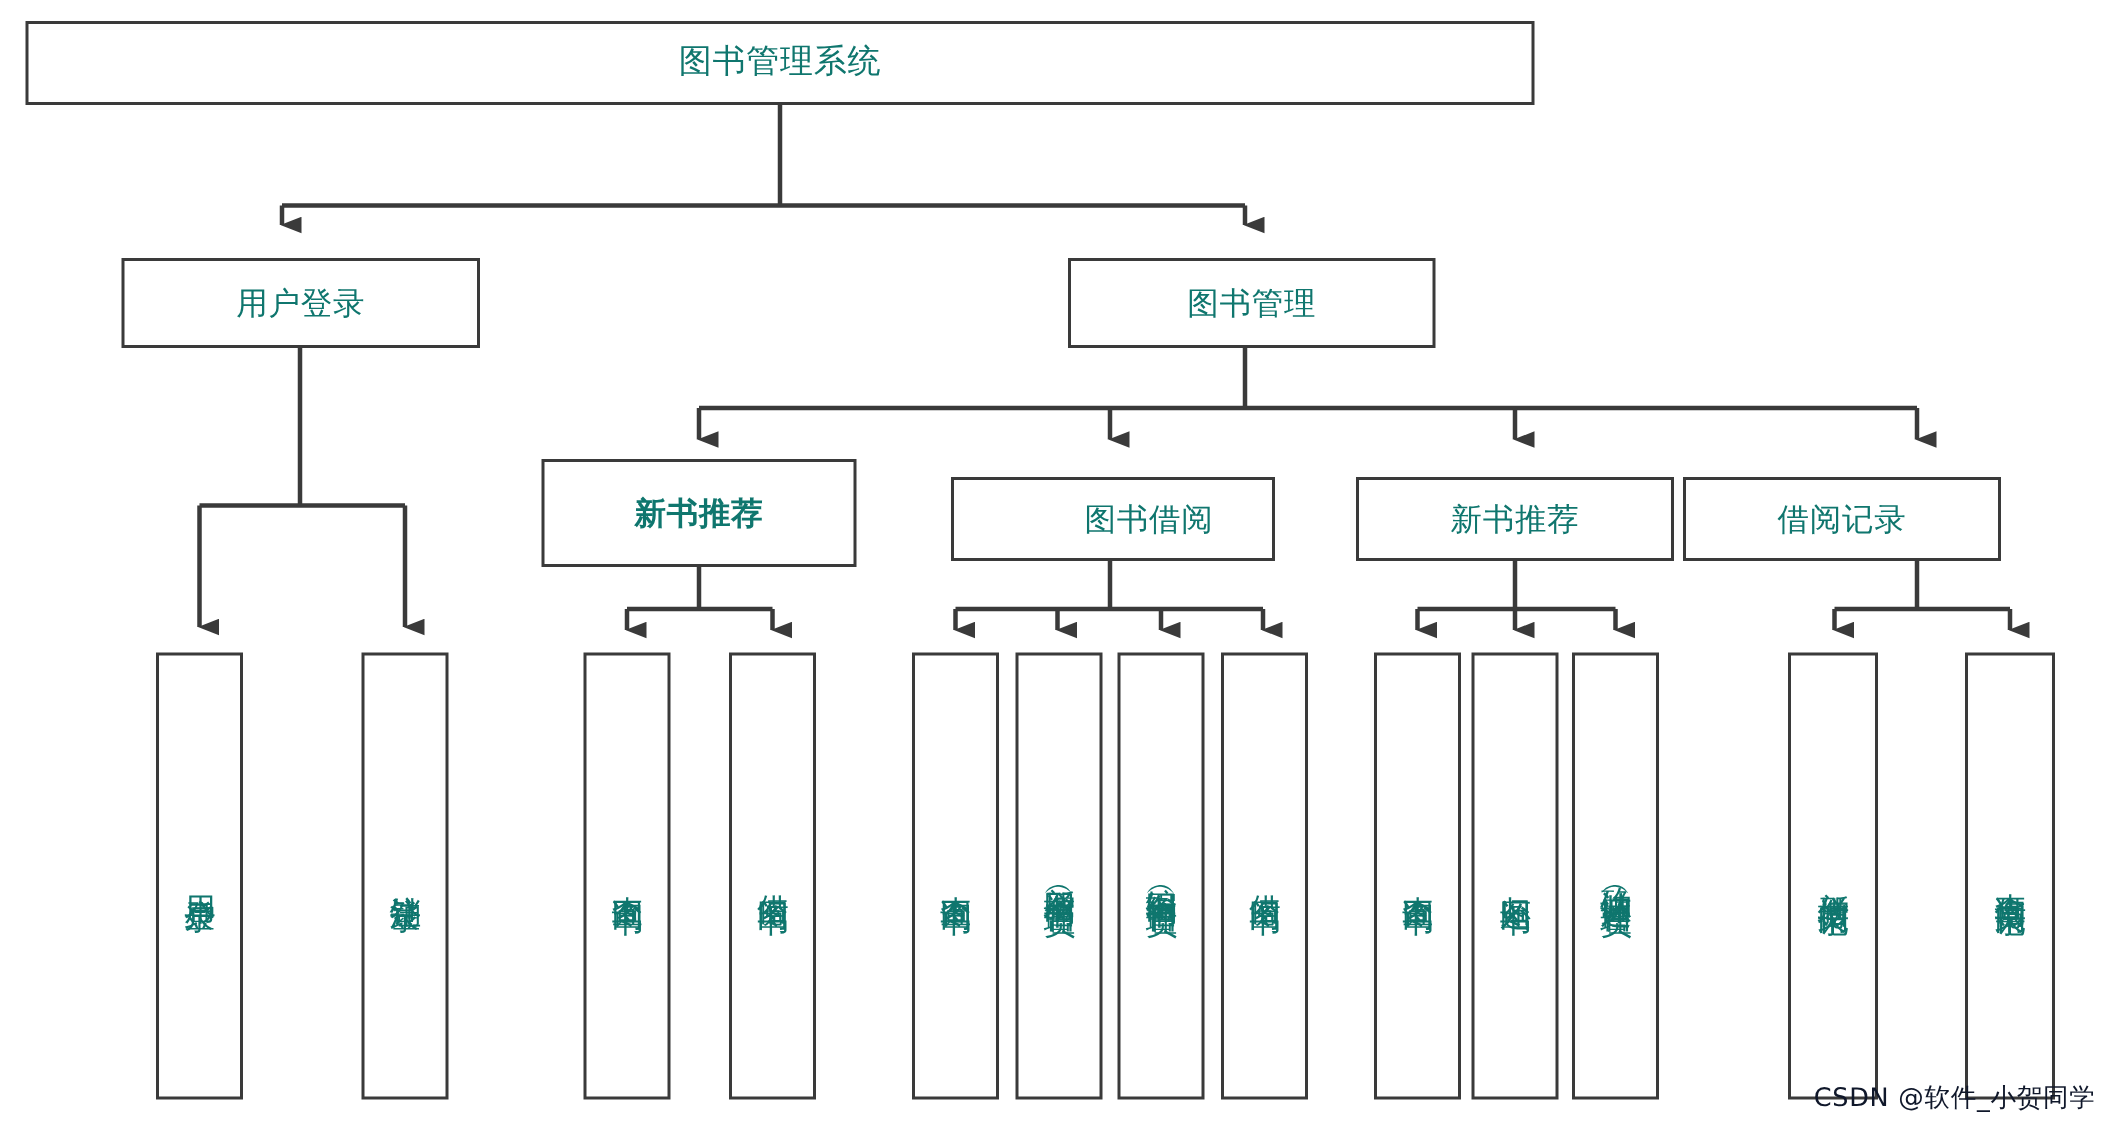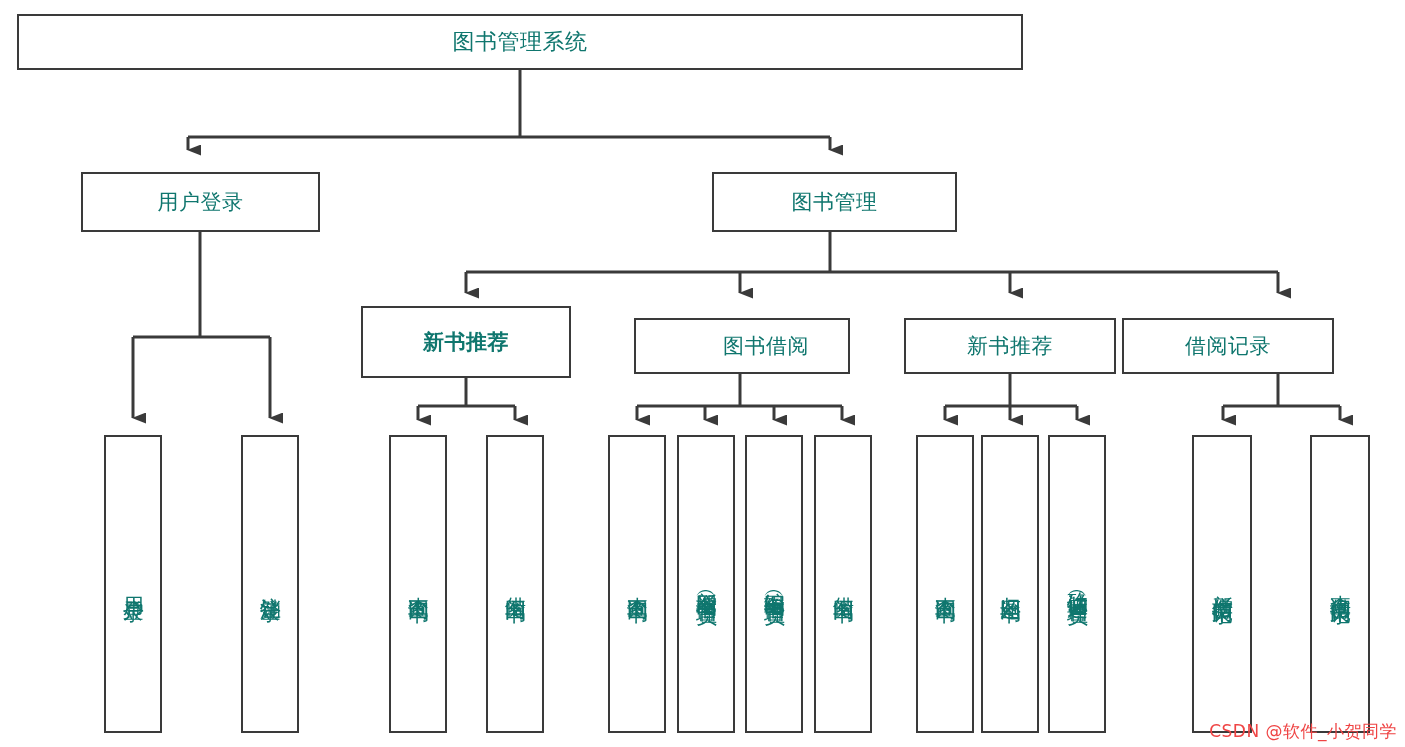--- a/index.html
+++ b/index.html
@@ -54,21 +54,21 @@
     white-space: nowrap;
   }
   .vert .label {
     white-space: normal;
   }
   #watermark {
     position: absolute;
     right: 8px;
     bottom: 4px;
     font-size: 17px;
-    color: #ef4444;
+    color: #0f172a;
     letter-spacing: 0.5px;
     white-space: nowrap;
     pointer-events: none;
   }
   svg line, svg path, svg polygon {
     shape-rendering: geometricPrecision;
   }
 </style>
 </head>
 <body>

